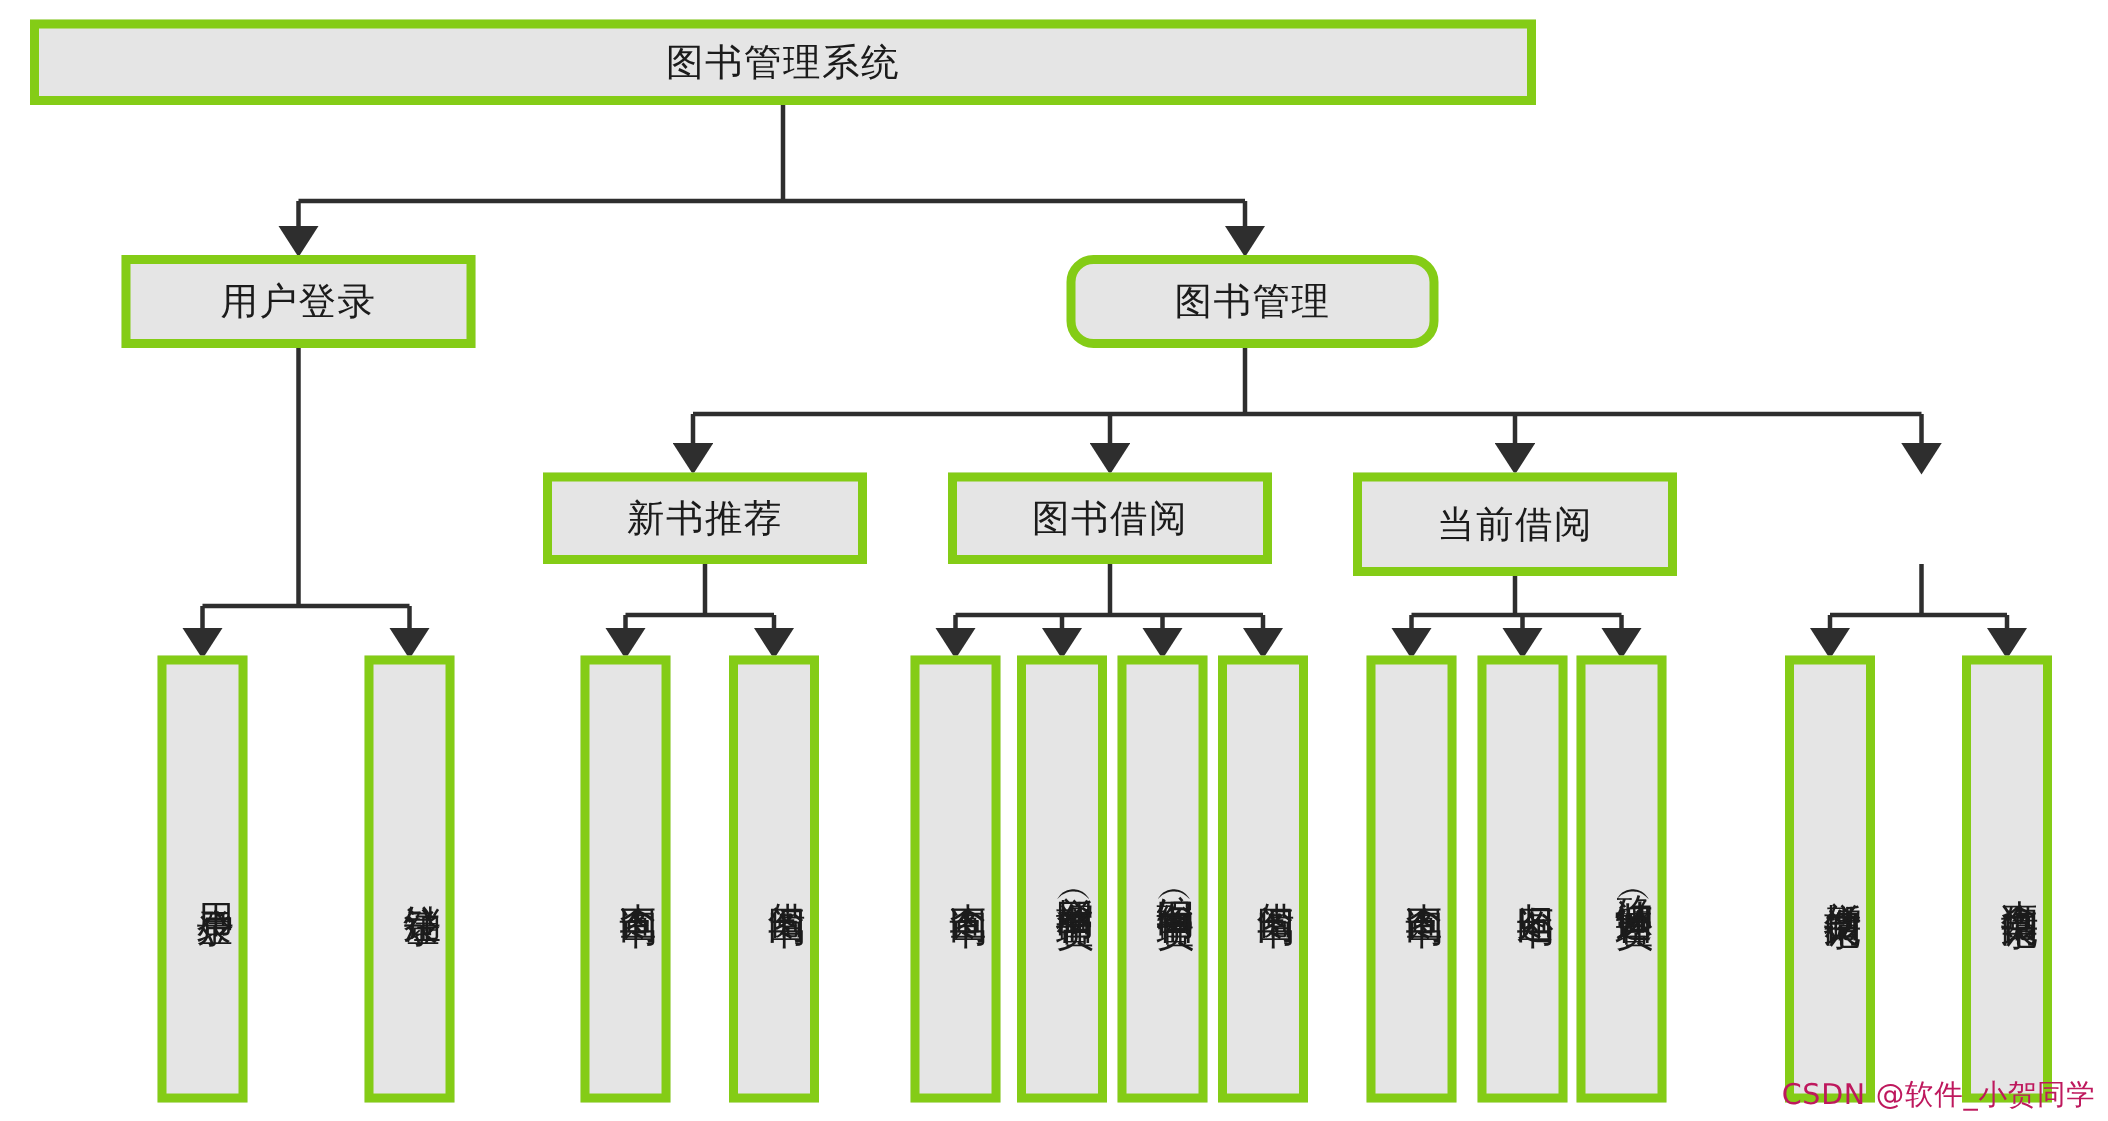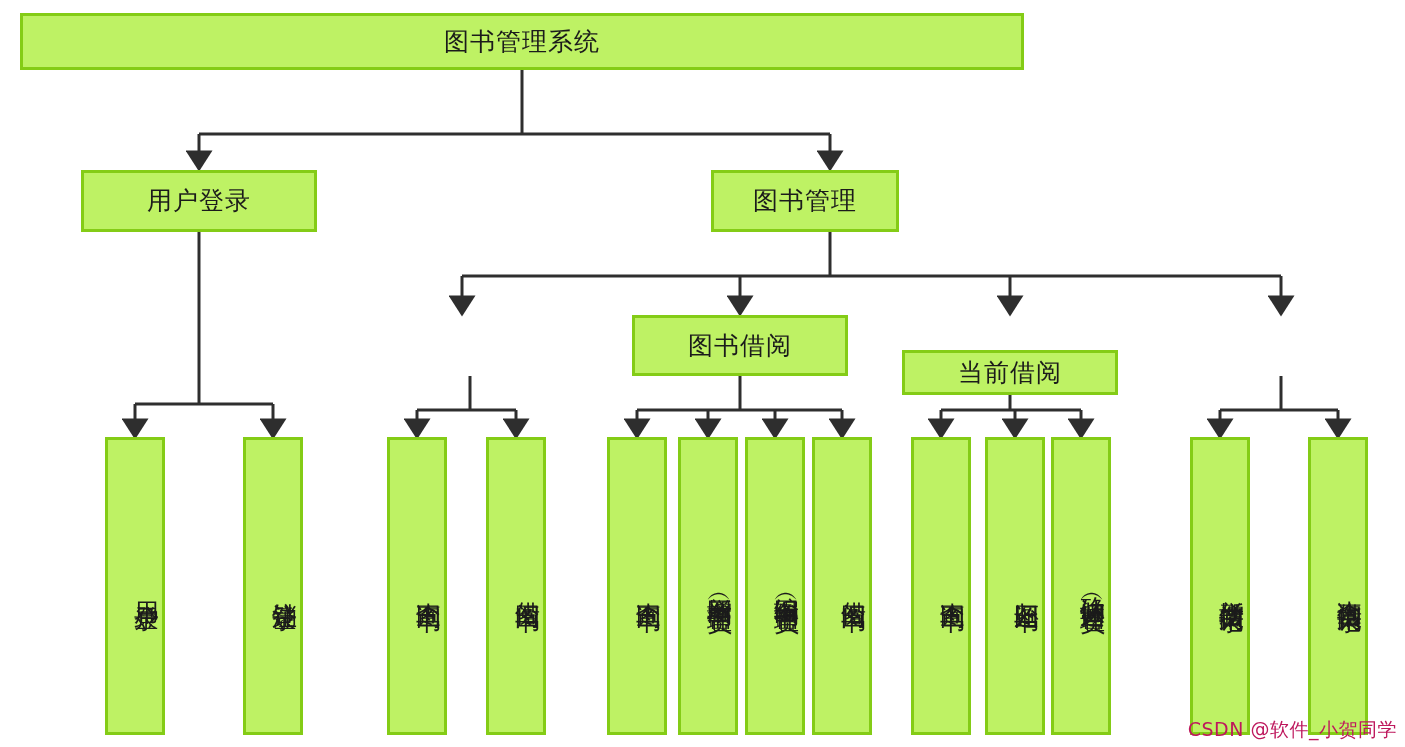--- a/index.html
+++ b/index.html
@@ -13,22 +13,22 @@
   #canvas {
     position: relative;
     width: 1405px;
     height: 747px;
     background: #ffffff;
     overflow: hidden;
   }
   .node {
     position: absolute;
     box-sizing: border-box;
-    border: 3px solid #84cc16;
-    background: #bef264;
+    border: 6px solid #84cc16;
+    background: #e5e5e5;
     display: flex;
     align-items: center;
     justify-content: center;
     color: #1b1b1b;
   }
   .node.horiz {
     font-size: 25px;
     letter-spacing: 1px;
     line-height: 1.2;
   }
@@ -122,28 +122,31 @@
     </g>
   </svg>
 
   <div class="node horiz" style="left:20px;top:13px;width:1004px;height:57px;">
     <span>图书管理系统</span>
   </div>
 
   <div class="node horiz" style="left:81px;top:170px;width:236px;height:62px;">
     <span>用户登录</span>
   </div>
-  <div class="node horiz" style="left:711px;top:170px;width:188px;height:62px;">
+  <div class="node horiz" style="left:711px;top:170px;width:248px;height:62px;border-radius:18px;">
     <span>图书管理</span>
   </div>
 
+  <div class="node horiz" style="left:362px;top:315px;width:216px;height:61px;">
+    <span>新书推荐</span>
+  </div>
   <div class="node horiz" style="left:632px;top:315px;width:216px;height:61px;text-align:right;">
     <span>图书借阅</span>
   </div>
-  <div class="node horiz" style="left:902px;top:315px;width:216px;height:45px;margin-top:35px;">
+  <div class="node horiz" style="left:902px;top:315px;width:216px;height:69px;">
     <span>当前借阅</span>
   </div>
 
   <div class="node vert" style="left:105px;top:437px;width:60px;height:298px;">
     <span class="vtxt">用户登录</span>
   </div>
   <div class="node vert" style="left:243px;top:437px;width:60px;height:298px;">
     <span class="vtxt">注销登录</span>
   </div>
   <div class="node vert" style="left:387px;top:437px;width:60px;height:298px;">

